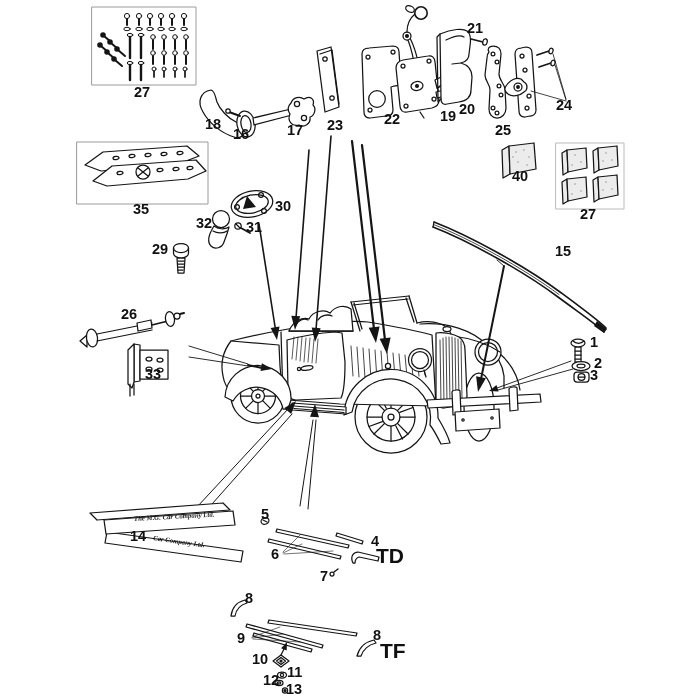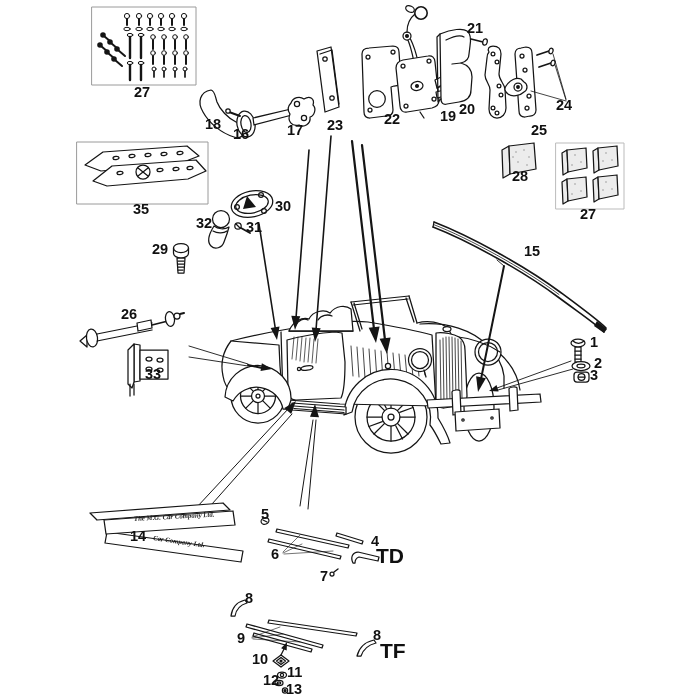--- a/index.html
+++ b/index.html
@@ -585,32 +585,32 @@
 <div class="labels">
       <div class="plabel" style="left: 134px; top: 85px;">27</div>
       <div class="plabel" style="left: 205px; top: 97px; margin-top: 20px;">18</div>
       <div class="plabel" style="left: 233px; top: 127px;">16</div>
       <div class="plabel" style="left: 287px; top: 123px;">17</div>
       <div class="plabel" style="left: 327px; top: 110px; margin-top: 8px;">23</div>
       <div class="plabel" style="left: 384px; top: 112px;">22</div>
       <div class="plabel" style="left: 440px; top: 109px;">19</div>
       <div class="plabel" style="left: 459px; top: 102px;">20</div>
       <div class="plabel" style="left: 467px; top: 21px;">21</div>
-      <div class="plabel" style="left: 495px; top: 123px; margin-left: 36px;">25</div>
+      <div class="plabel" style="left: 495px; top: 123px;">25</div>
       <div class="plabel" style="left: 556px; top: 98px;">24</div>
-      <div class="plabel" style="left: 512px; top: 169px;">28</div>
+      <div class="plabel" style="left: 512px; top: 169px;">40</div>
       <div class="plabel" style="left: 580px; top: 207px;">27</div>
       <div class="plabel" style="left: 133px; top: 202px;">35</div>
       <div class="plabel" style="left: 275px; top: 199px; text-align: center;">30</div>
       <div class="plabel" style="left: 196px; top: 216px;">32</div>
       <div class="plabel" style="left: 246px; top: 220px;">31</div>
       <div class="plabel" style="left: 152px; top: 242px;">29</div>
       <div class="plabel" style="left: 121px; top: 307px;">26</div>
       <div class="plabel" style="left: 145px; top: 367px;">33</div>
-      <div class="plabel" style="left: 524px; top: 244px;">15</div>
+      <div class="plabel" style="left: 555px; top: 244px;">15</div>
       <div class="plabel" style="left: 590px; top: 335px;">1</div>
       <div class="plabel" style="left: 594px; top: 356px;">2</div>
       <div class="plabel" style="left: 590px; top: 368px;">3</div>
       <div class="plabel" style="left: 130px; top: 529px;">14</div>
       <div class="plabel" style="left: 261px; top: 507px;">5</div>
       <div class="plabel" style="left: 271px; top: 547px;">6</div>
       <div class="plabel" style="left: 371px; top: 534px;">4</div>
       <div class="plabel" style="left: 320px; top: 569px;">7</div>
       <div class="plabel" style="left: 245px; top: 591px;">8</div>
       <div class="plabel" style="left: 237px; top: 631px;">9</div>

